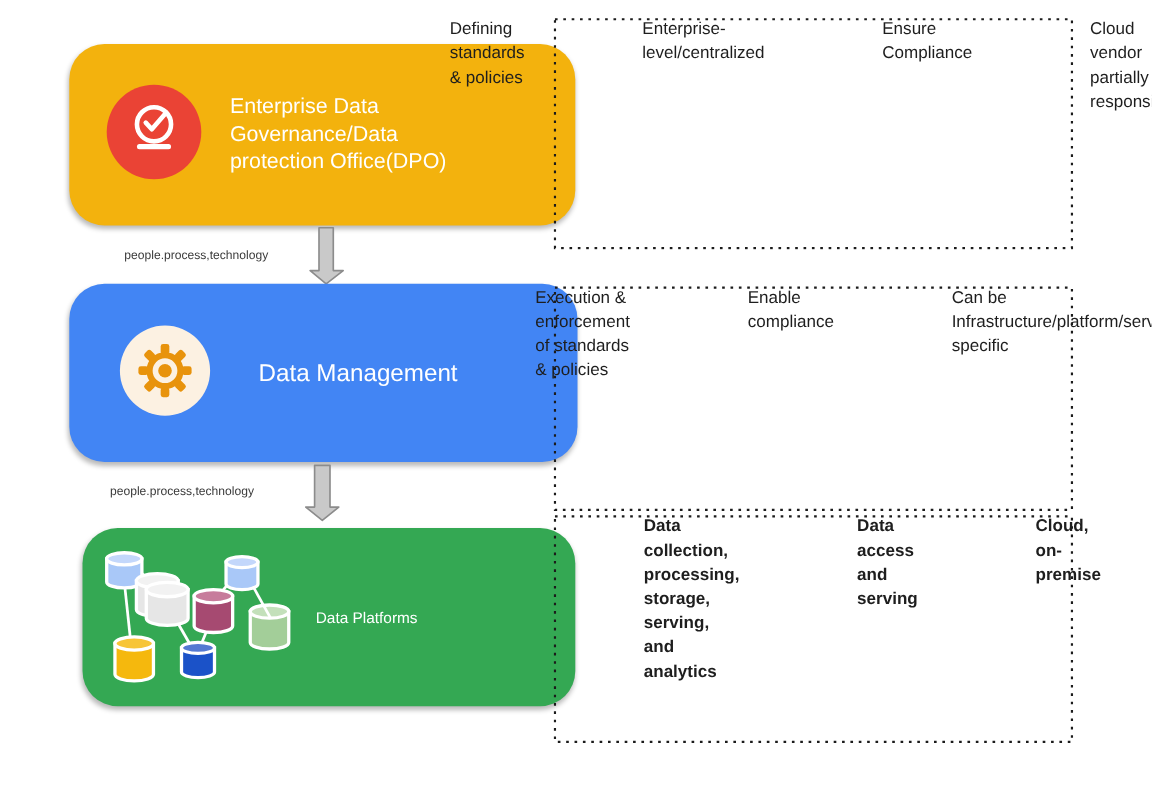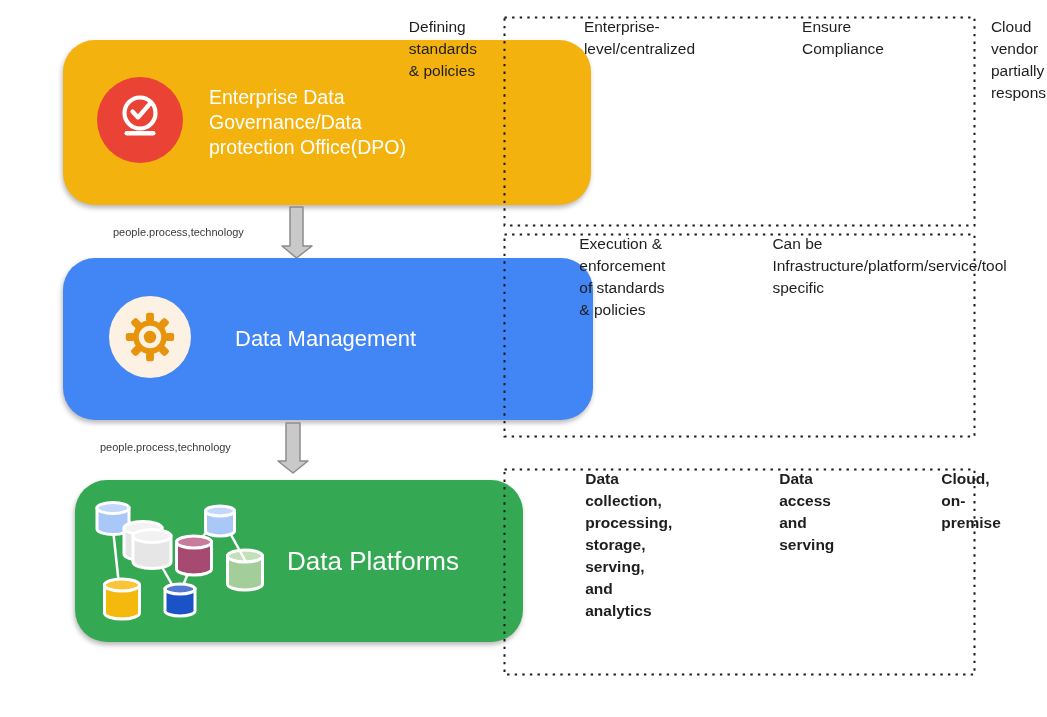--- a/index.html
+++ b/index.html
@@ -1,42 +1,42 @@
 <!DOCTYPE html>
 <html><head>
 <meta charset="utf-8">
 <style>
   html,body{margin:0;padding:0;background:#fff;}
   .canvas{position:relative;width:1047px;height:717px;background:#ffffff;
           font-family:"Liberation Sans",sans-serif;overflow:hidden;}
 
   
   .node{position:absolute;border-radius:32px;box-shadow:-1px 3px 5px rgba(0,0,0,.28);}
-  .node1{left:63px;top:40px;width:528px;height:165px;}
-  .node2{left:63px;top:258px;width:530px;height:162px;text-decoration:underline;}
+  .node1{left:63px;top:40px;width:460px;height:165px;}
+  .node2{left:63px;top:258px;width:462px;height:162px;text-decoration:underline;}
   .node3{left:75px;top:480px;width:448px;height:162px;}
   .icon-circle{position:absolute;border-radius:50%;display:flex;align-items:center;justify-content:center;}
   .badge-circle{left:34px;top:37px;width:86px;height:86px;background:#EA4335;}
   .gear-circle{left:46px;top:38px;width:82px;height:82px;background:#FCF1E2;}
   .node-title{position:absolute;color:#ffffff;top:50%;transform:translateY(-50%);}
   .t1{left:146px;width:218px;font-size:19.5px;line-height:1.3;}
   .t2{left:172px;font-size:22px;}
-  .t3{left:212px;font-size:26px;}
+  .t3{left:212px;font-size:14px;}
   .cluster{position:absolute;left:10px;top:5px;}
 
   
   .arrow{position:absolute;}
   .arrow-label{position:absolute;font-size:11px;color:#3a3a3a;white-space:nowrap;}
   .lab1{left:113px;top:226px;}
   .lab2{left:100px;top:441px;}
 
   
   .panel{position:absolute;left:503px;width:473px;}
   .p1{top:16px;height:211px;}
-  .p2{top:233px;height:205px;}
+  .p2{top:260px;height:205px;}
   .p3{top:468px;height:208px;font-weight:bold;}
   .pborder{position:absolute;left:0;top:0;}
   .panel ul{position:relative;margin:0;padding:0;list-style:none;height:100%;
             display:flex;flex-direction:row;justify-content:center;}
   .panel li{display:flex;}
   .bullet{flex:none;width:107px;padding-left:50px;box-sizing:border-box;}
   .dot{width:7px;height:7px;border-radius:50%;background:#111;margin-top:7.5px;}
   .btext{font-size:15.5px;line-height:22px;color:#1e1e1e;}
   .p1 .btext{max-width:348px;}
   .p2 .btext{max-width:286px;}
@@ -175,20 +175,24 @@
     <svg class="pborder" width="473" height="205">
       <rect x="1.5" y="1.5" width="470" height="202" fill="none" stroke="#1B1B1B" stroke-width="2" stroke-dasharray="2.4 5.2"></rect>
     </svg>
     <ul>
       <li>
           <span class="bullet"><span class="dot"></span></span>
           <div class="btext">Execution &amp; enforcement of standards &amp; policies</div>
         </li>
       <li>
           <span class="bullet"><span class="dot"></span></span>
+          <div class="btext">Enable compliance</div>
+        </li>
+      <li>
+          <span class="bullet"><span class="dot"></span></span>
           <div class="btext">Can be Infrastructure/platform/service/tool specific</div>
         </li>
     </ul>
   </div>
 
   <div class="panel p3">
     <svg class="pborder" width="473" height="208">
       <rect x="1.5" y="1.5" width="470" height="205" fill="none" stroke="#1B1B1B" stroke-width="2" stroke-dasharray="2.4 5.2"></rect>
     </svg>
     <ul>

